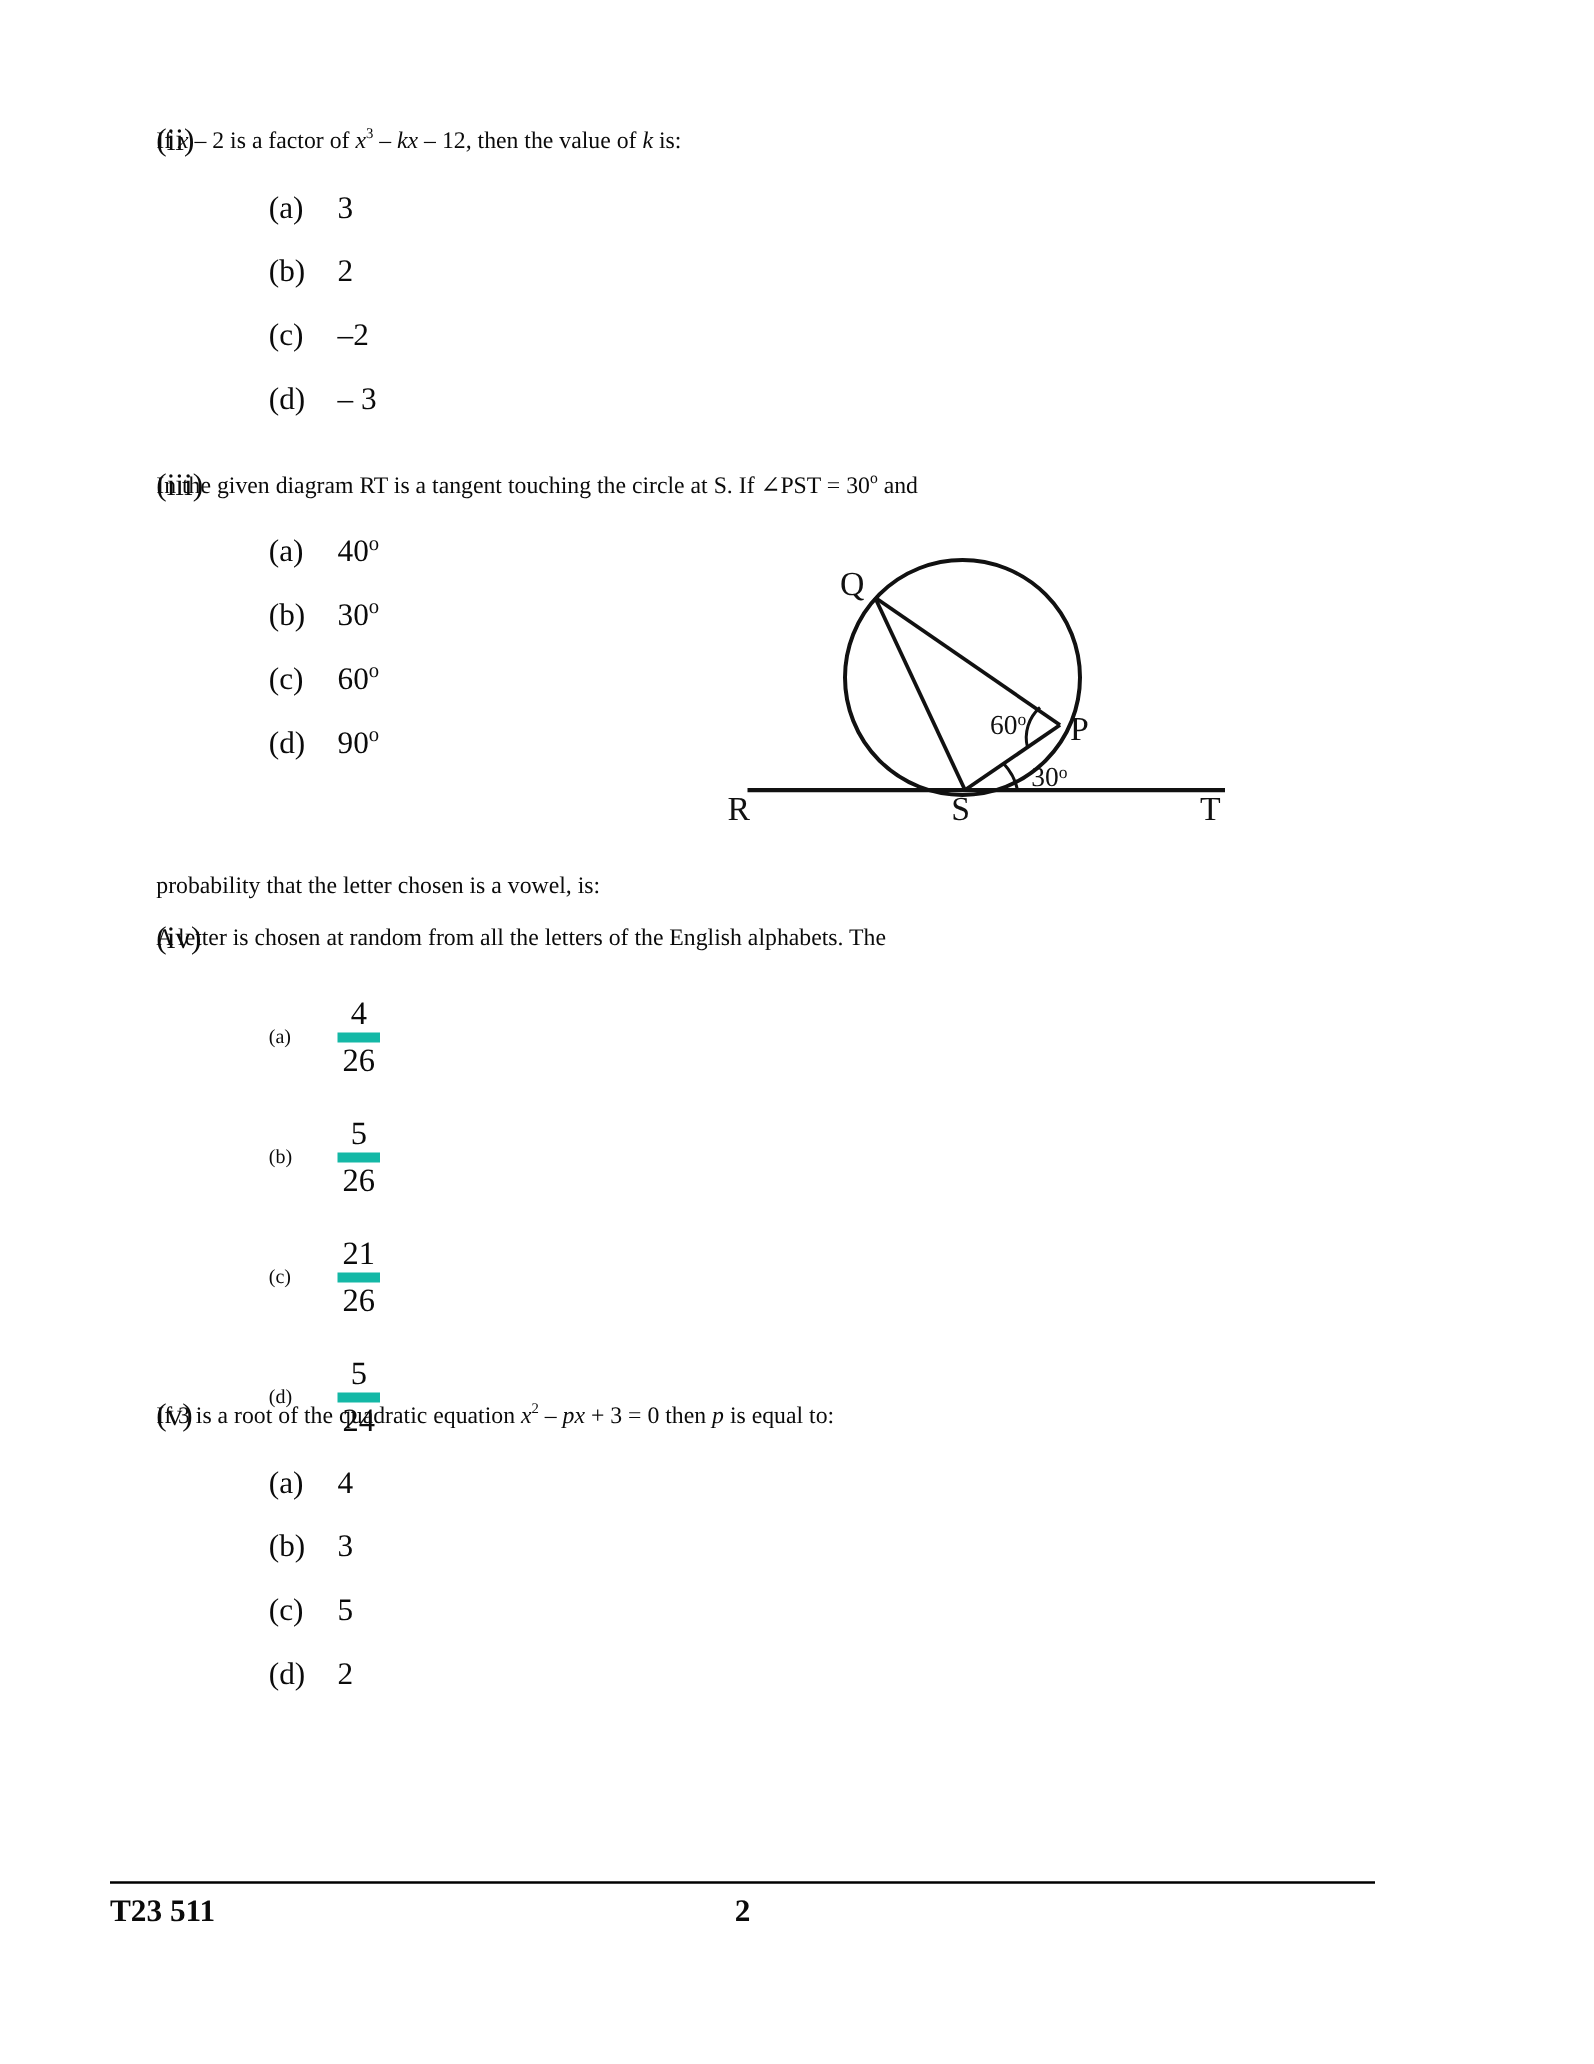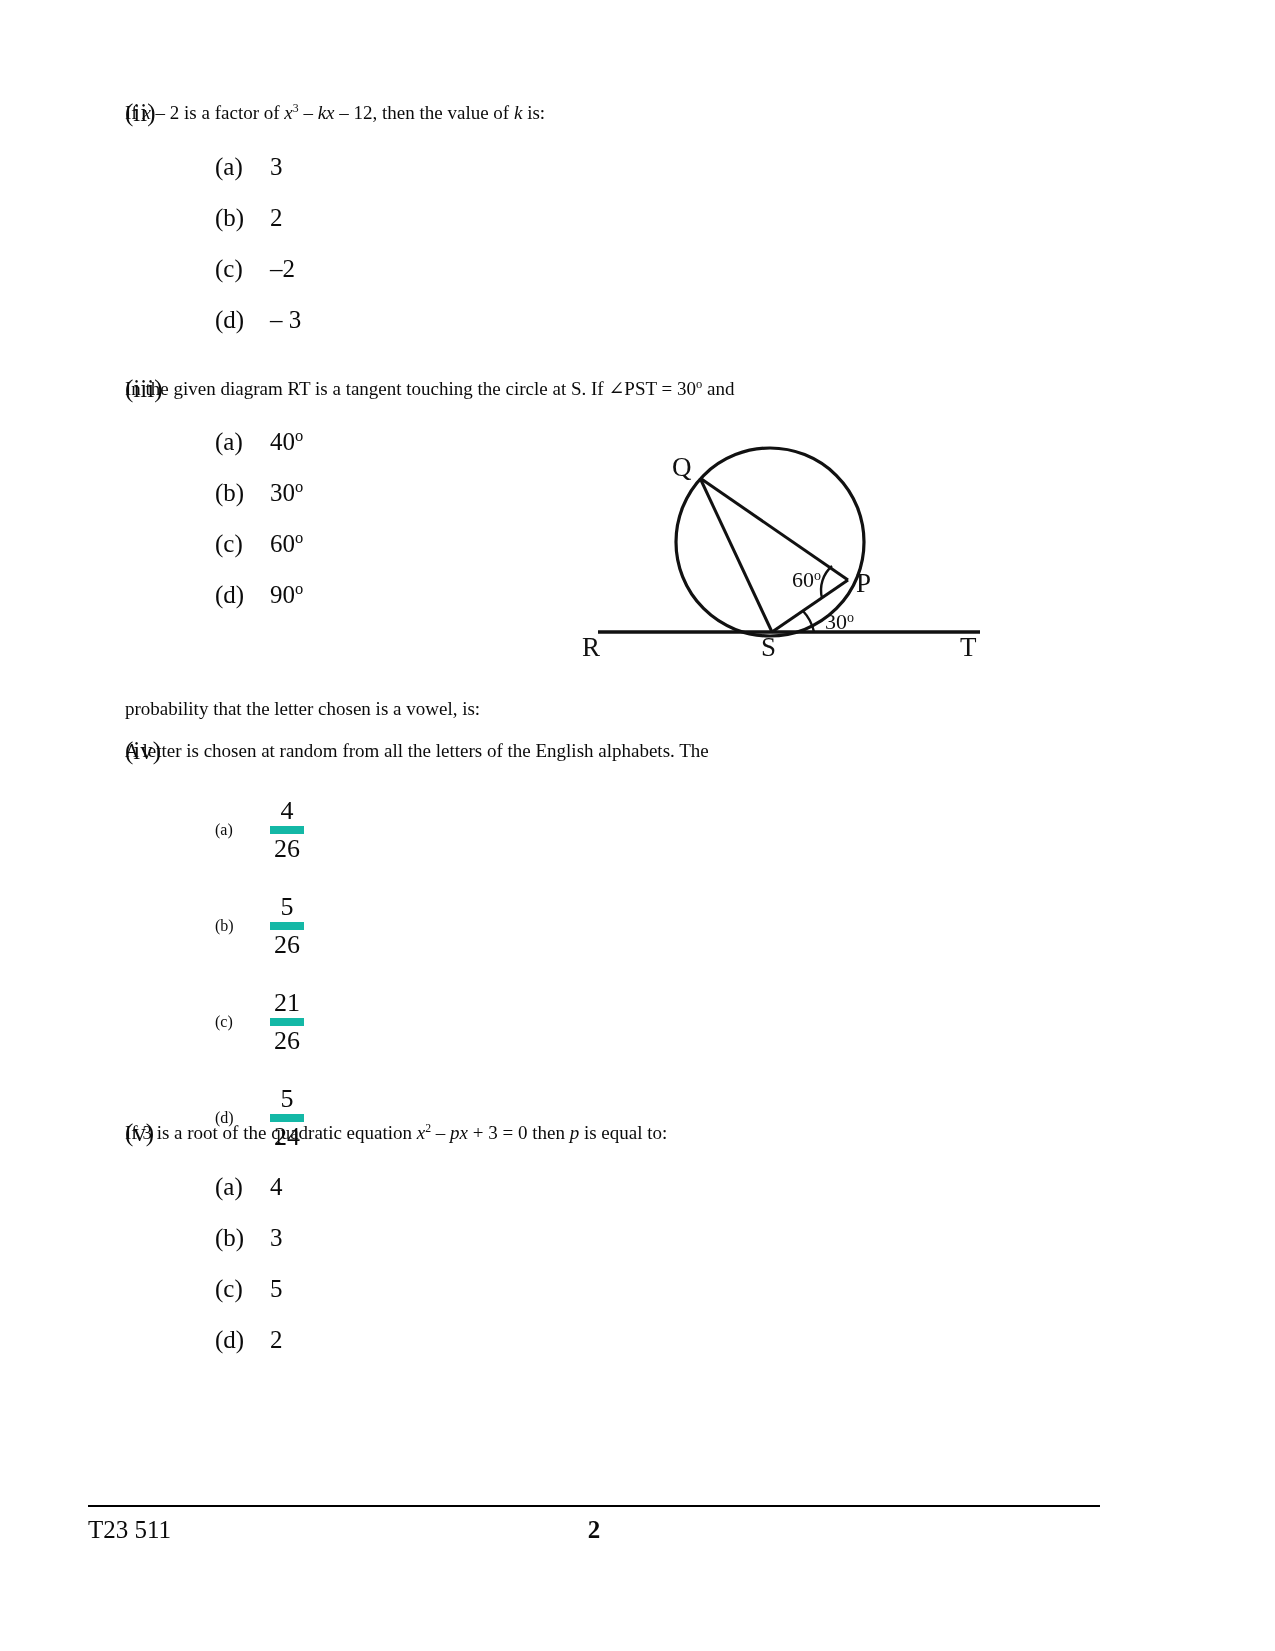--- a/index.html
+++ b/index.html
@@ -122,21 +122,21 @@
     width: 1012px;
   }
   .footer .rule {
     border-top: 2.5px solid #000;
     width: 100%;
   }
   .footer .frow {
     display: flex;
     align-items: baseline;
     margin-top: 9px;
-    font-weight: normal;
+    font-weight: bold;
     font-size: 25px;
   }
   .footer .fcode { flex: 0 0 auto; }
   .footer .fpage {
     position: absolute;
     left: 0;
     top: 11px;
     width: 1012px;
     text-align: center;
     font-weight: bold;

